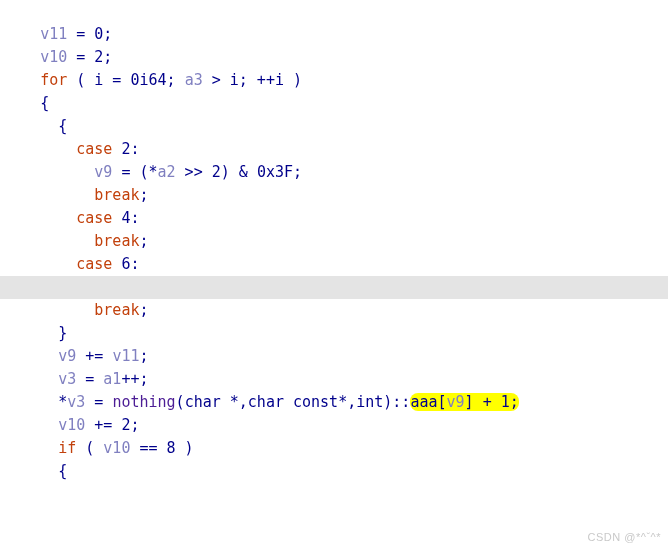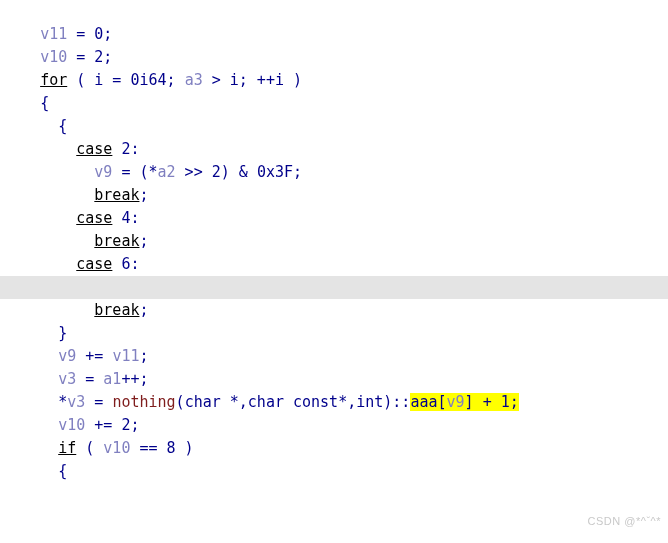--- a/index.html
+++ b/index.html
@@ -32,34 +32,34 @@
     white-space: pre;
     color: #00008b;
     padding-left: 4px;
     box-sizing: border-box;
   }
   .code-line.cursor-line {
     background: #e4e4e4;
   }
 
   
-  .tok-kw      { color: #000000; text-decoration: underline; }   
+  .tok-kw      { color: #c2410c; }   
   .tok-type    { color: #00008b; }   
-  .tok-fn      { color: #7f1d1d; }   
+  .tok-fn      { color: #4c1d95; }   
   .tok-num     { color: #00008b; }   
   .tok-punct   { color: #00008b; }   
   .tok-lvar    { color: #8080c0; }   
   .tok-arg     { color: #8080c0; }   
   .tok-ident   { color: #00008b; }   
-  .tok-hl      { background: #ffff00; }
+  .tok-hl      { background: #ffff00; border-radius: 8px; }
 
   #watermark {
     position: absolute;
     right: 7px;
-    bottom: 16px;
+    bottom: 0;
     font-family: "Liberation Sans", sans-serif;
     font-size: 11px;
     color: #c9c9c9;
     letter-spacing: 0.5px;
     white-space: pre;
     user-select: none;
   }
 </style>
 </head>
 <body>

